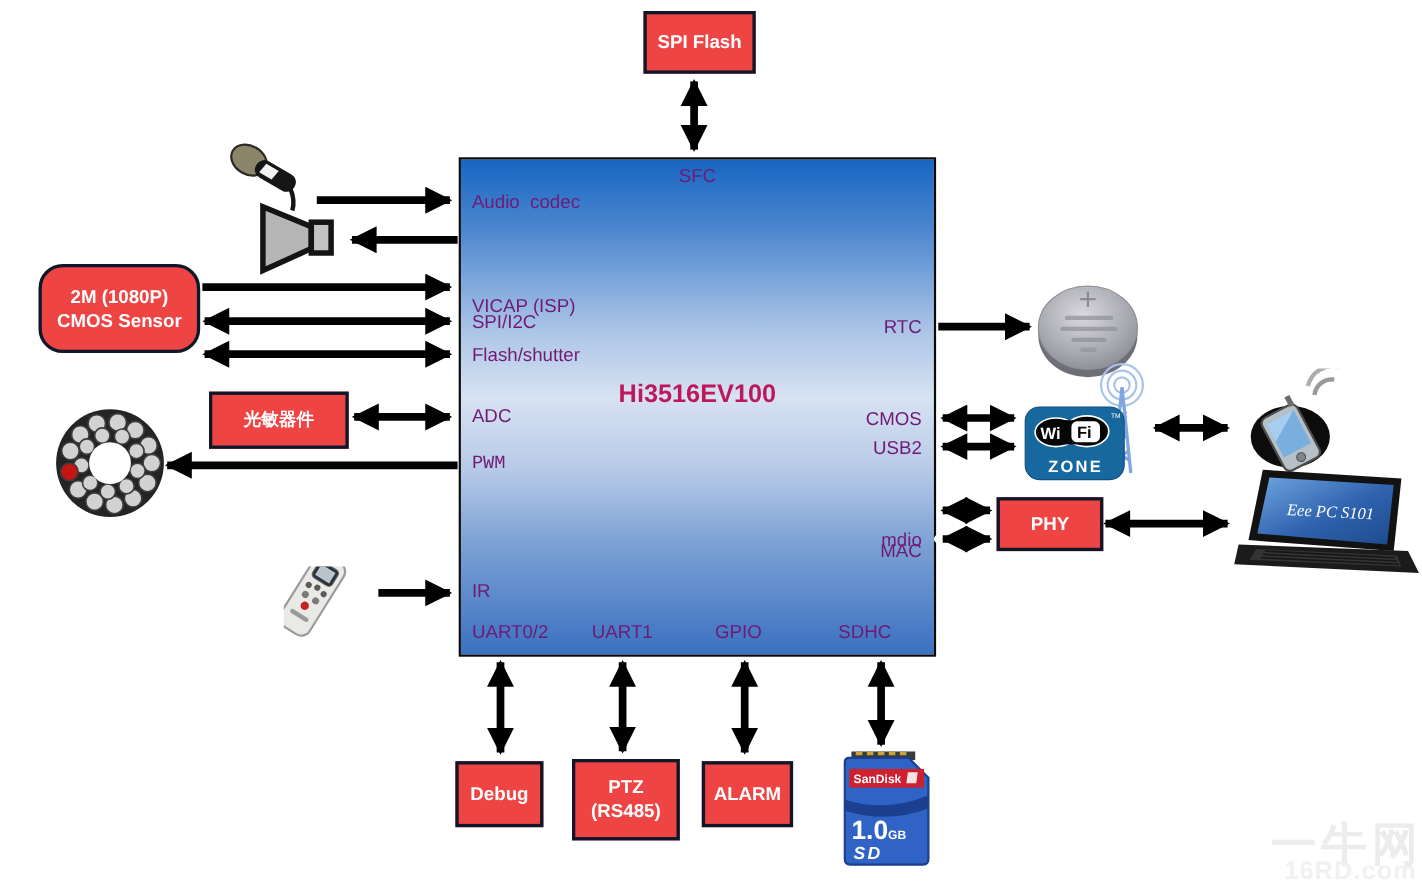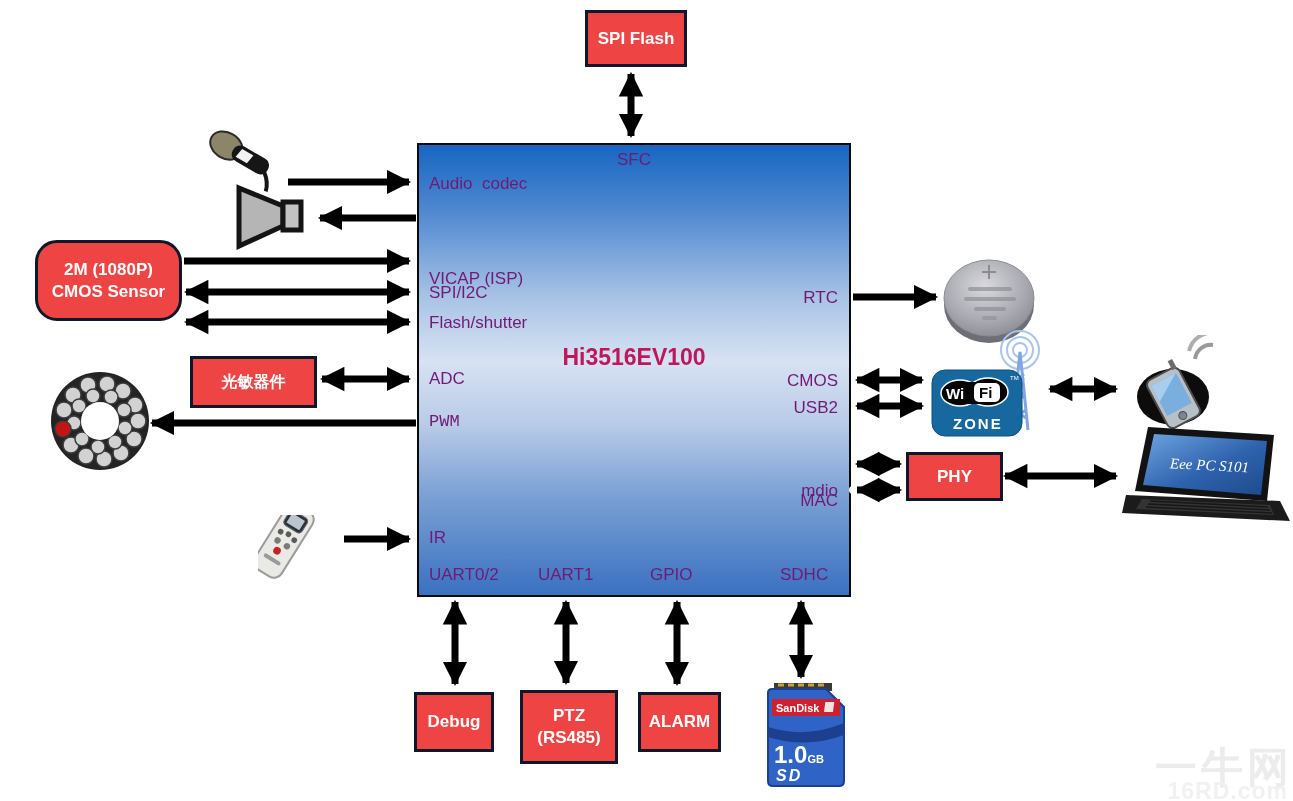--- a/index.html
+++ b/index.html
@@ -71,21 +71,21 @@
   <span class="port" style="left:429px;top:269px;">VICAP (ISP)</span>
   <span class="port" style="left:429px;top:283px;">SPI/I2C</span>
   <span class="port" style="left:429px;top:313px;">Flash/shutter</span>
   <span class="chip-title">Hi3516EV100</span>
   <span class="port" style="left:429px;top:369px;">ADC</span>
   <span class="port" style="left:429px;top:412px;font-family:Liberation Mono, monospace;">PWM</span>
   <span class="port" style="left:429px;top:528px;">IR</span>
   <span class="port" style="left:429px;top:565px;">UART0/2</span>
   <span class="port" style="left:538px;top:565px;">UART1</span>
   <span class="port" style="left:650px;top:565px;">GPIO</span>
-  <span class="port" style="left:780px;top:565px;text-align:right;">SDHC</span>
+  <span class="port" style="left:762px;top:565px;text-align:right;">SDHC</span>
   <span class="port right" style="left:778px;top:288px;">RTC</span>
   <span class="port right" style="left:778px;top:371px;">CMOS</span>
   <span class="port right" style="left:778px;top:398px;">USB2</span>
   <span class="port right" style="left:778px;top:455px;margin-top:36px;">MAC</span>
   <span class="port right" style="left:778px;top:481px;">mdio</span>
 
   <div class="gray-box" style="left:585px;top:10px;width:102px;height:57px;">
     <span>SPI Flash</span>
   </div>
   <div class="gray-box" style="left:35px;top:240px;width:147px;height:81px;border-radius:22px;">

